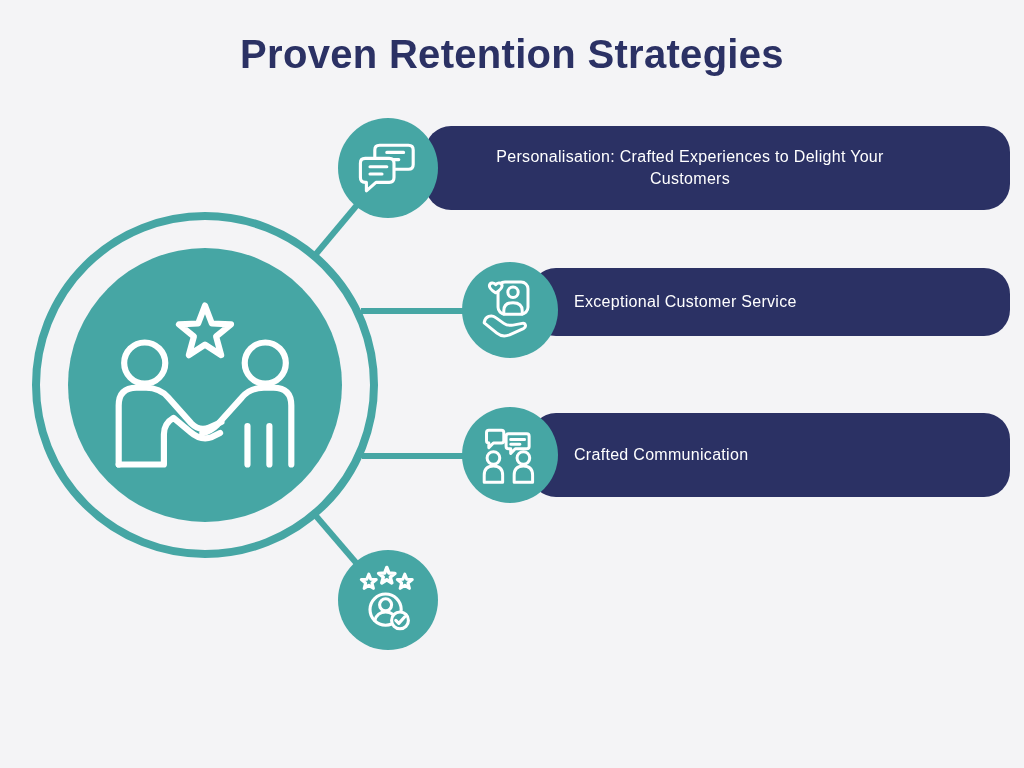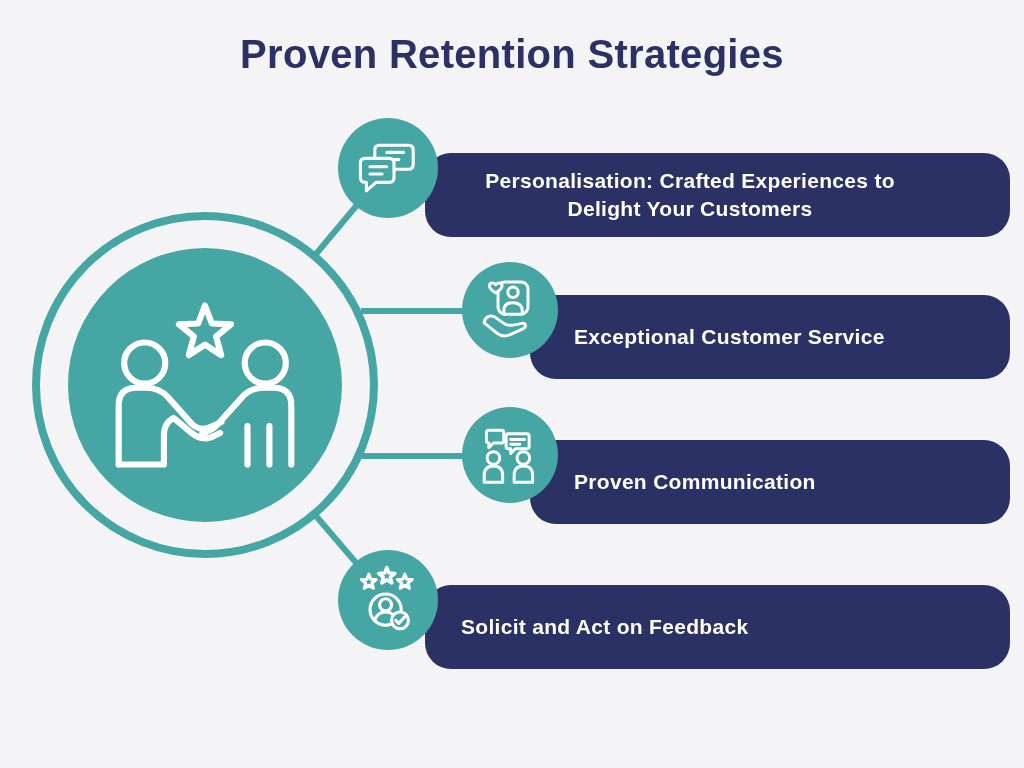--- a/index.html
+++ b/index.html
@@ -63,30 +63,29 @@
   }
   .inner-circle svg { width: 100%; height: 100%; }
   .bar {
     position: absolute;
     background: var(--navy);
     border-radius: 26px;
     z-index: 2;
     display: flex;
     align-items: center;
     color: var(--text_light);
-    font-weight: 700;
-    font-size: 21px;
+    font-weight: 400;
+    font-size: 16px;
     letter-spacing: 0.3px;
     line-height: 1.35;
-    margin-top: 27px;
   }
   .bar-1 { left: 425px; top: 126px; width: 585px; height: 84px;
            justify-content: center; text-align: center;
            padding: 0 85px 0 30px; }
-  .bar-2 { left: 530px; top: 268px; width: 480px; height: 84px; padding-left: 44px; }
+  .bar-2 { left: 530px; top: 268px; width: 480px; height: 68px; padding-left: 44px; }
   .bar-3 { left: 530px; top: 413px; width: 480px; height: 84px; padding-left: 44px; }
   .bar-4 { left: 425px; top: 558px; width: 585px; height: 84px; padding-left: 36px; }
   .icon-badge {
     position: absolute;
     background: var(--teal);
     border-radius: 50%;
     z-index: 4;
     display: flex;
     align-items: center;
     justify-content: center;
@@ -132,24 +131,21 @@
     </svg>
   </div>
 
   <div class="bar bar-1">
     <span>Personalisation: Crafted Experiences to Delight Your Customers</span>
   </div>
   <div class="bar bar-2">
     <span>Exceptional Customer Service</span>
   </div>
   <div class="bar bar-3">
-    <span>Proven Communication</span>
-  </div>
-  <div class="bar bar-4">
-    <span>Solicit and Act on Feedback</span>
+    <span>Crafted Communication</span>
   </div>
 
   <div class="icon-badge badge-1">
     <svg viewBox="0 0 60 60">
       <g class="stroke-icon">
         <path d="M23,11 h24 q4,0 4,4 v12 q0,4 -4,4 H34 l-9,8 v-8 h-2 q-4,0 -4,-4 V15 q0,-4 4,-4 z"></path>
         <path d="M29,17 h14 M29,23 h10"></path>
         <path class="fill-teal" d="M11,22 h20 q4,0 4,4 v12 q0,4 -4,4 H20 l-8,7 v-7 h-1 q-4,0 -4,-4 V26 q0,-4 4,-4 z"></path>
         <path d="M15,29 h14 M15,35 h10"></path>
       </g>

